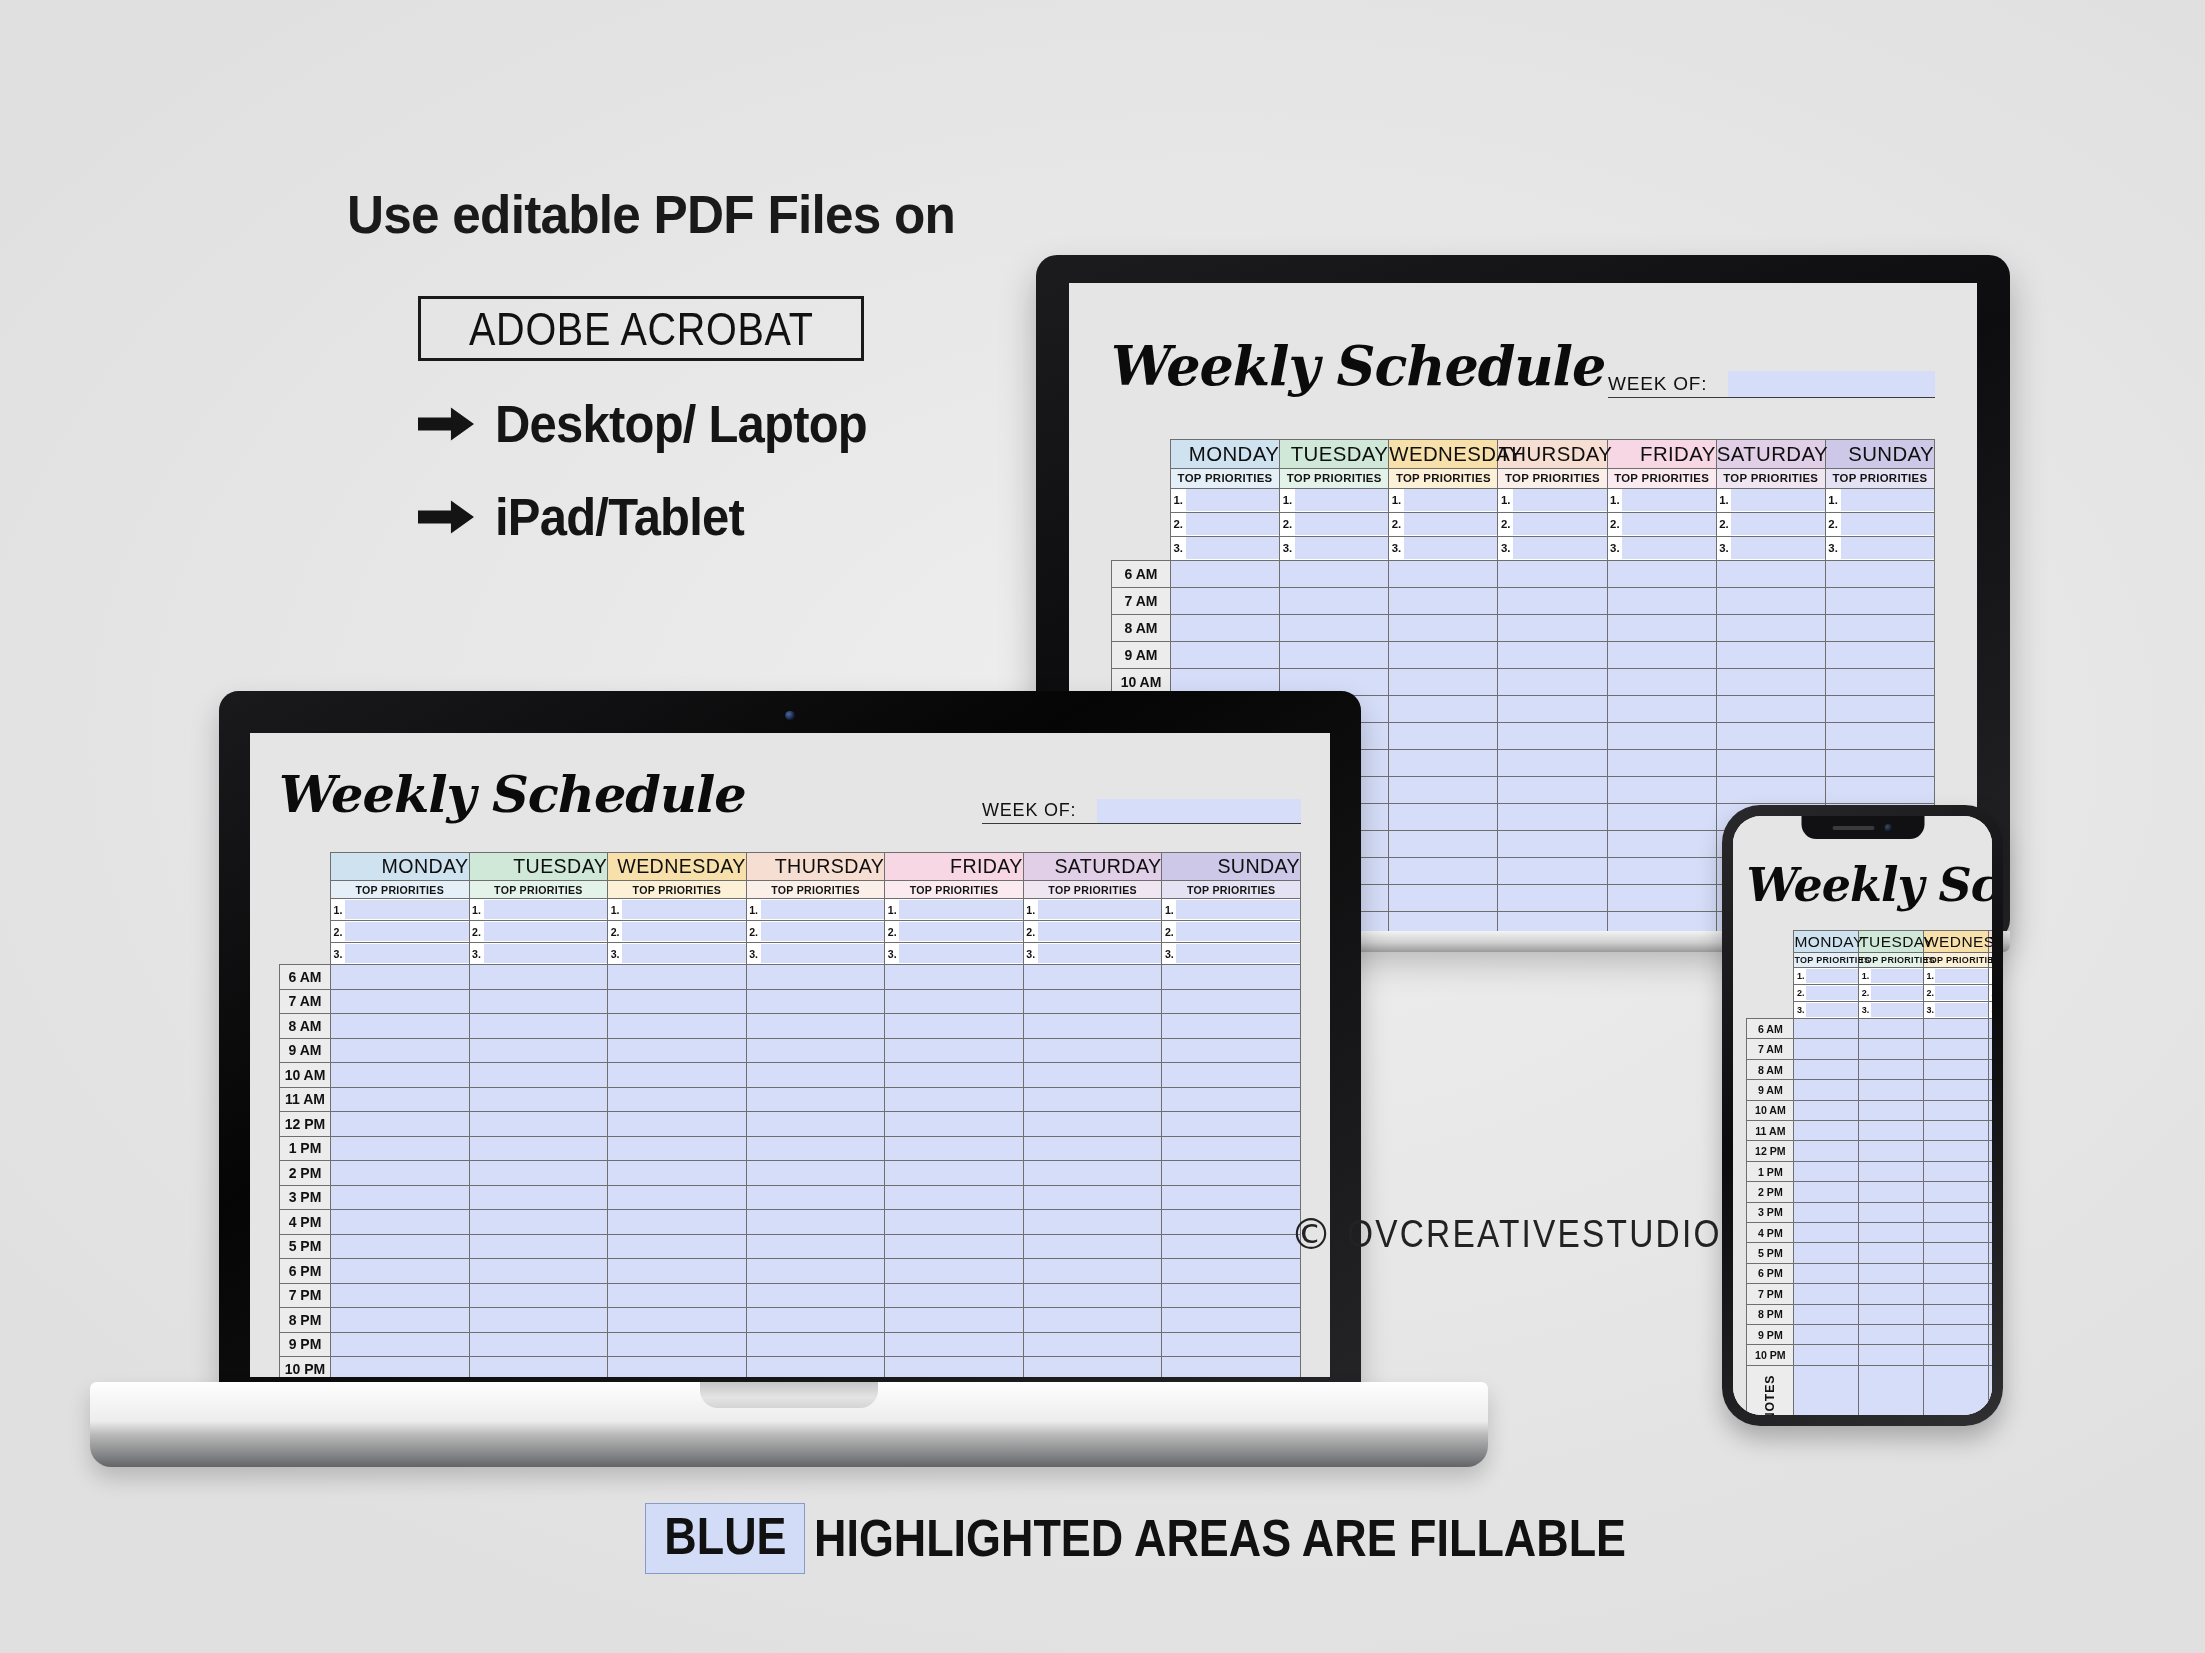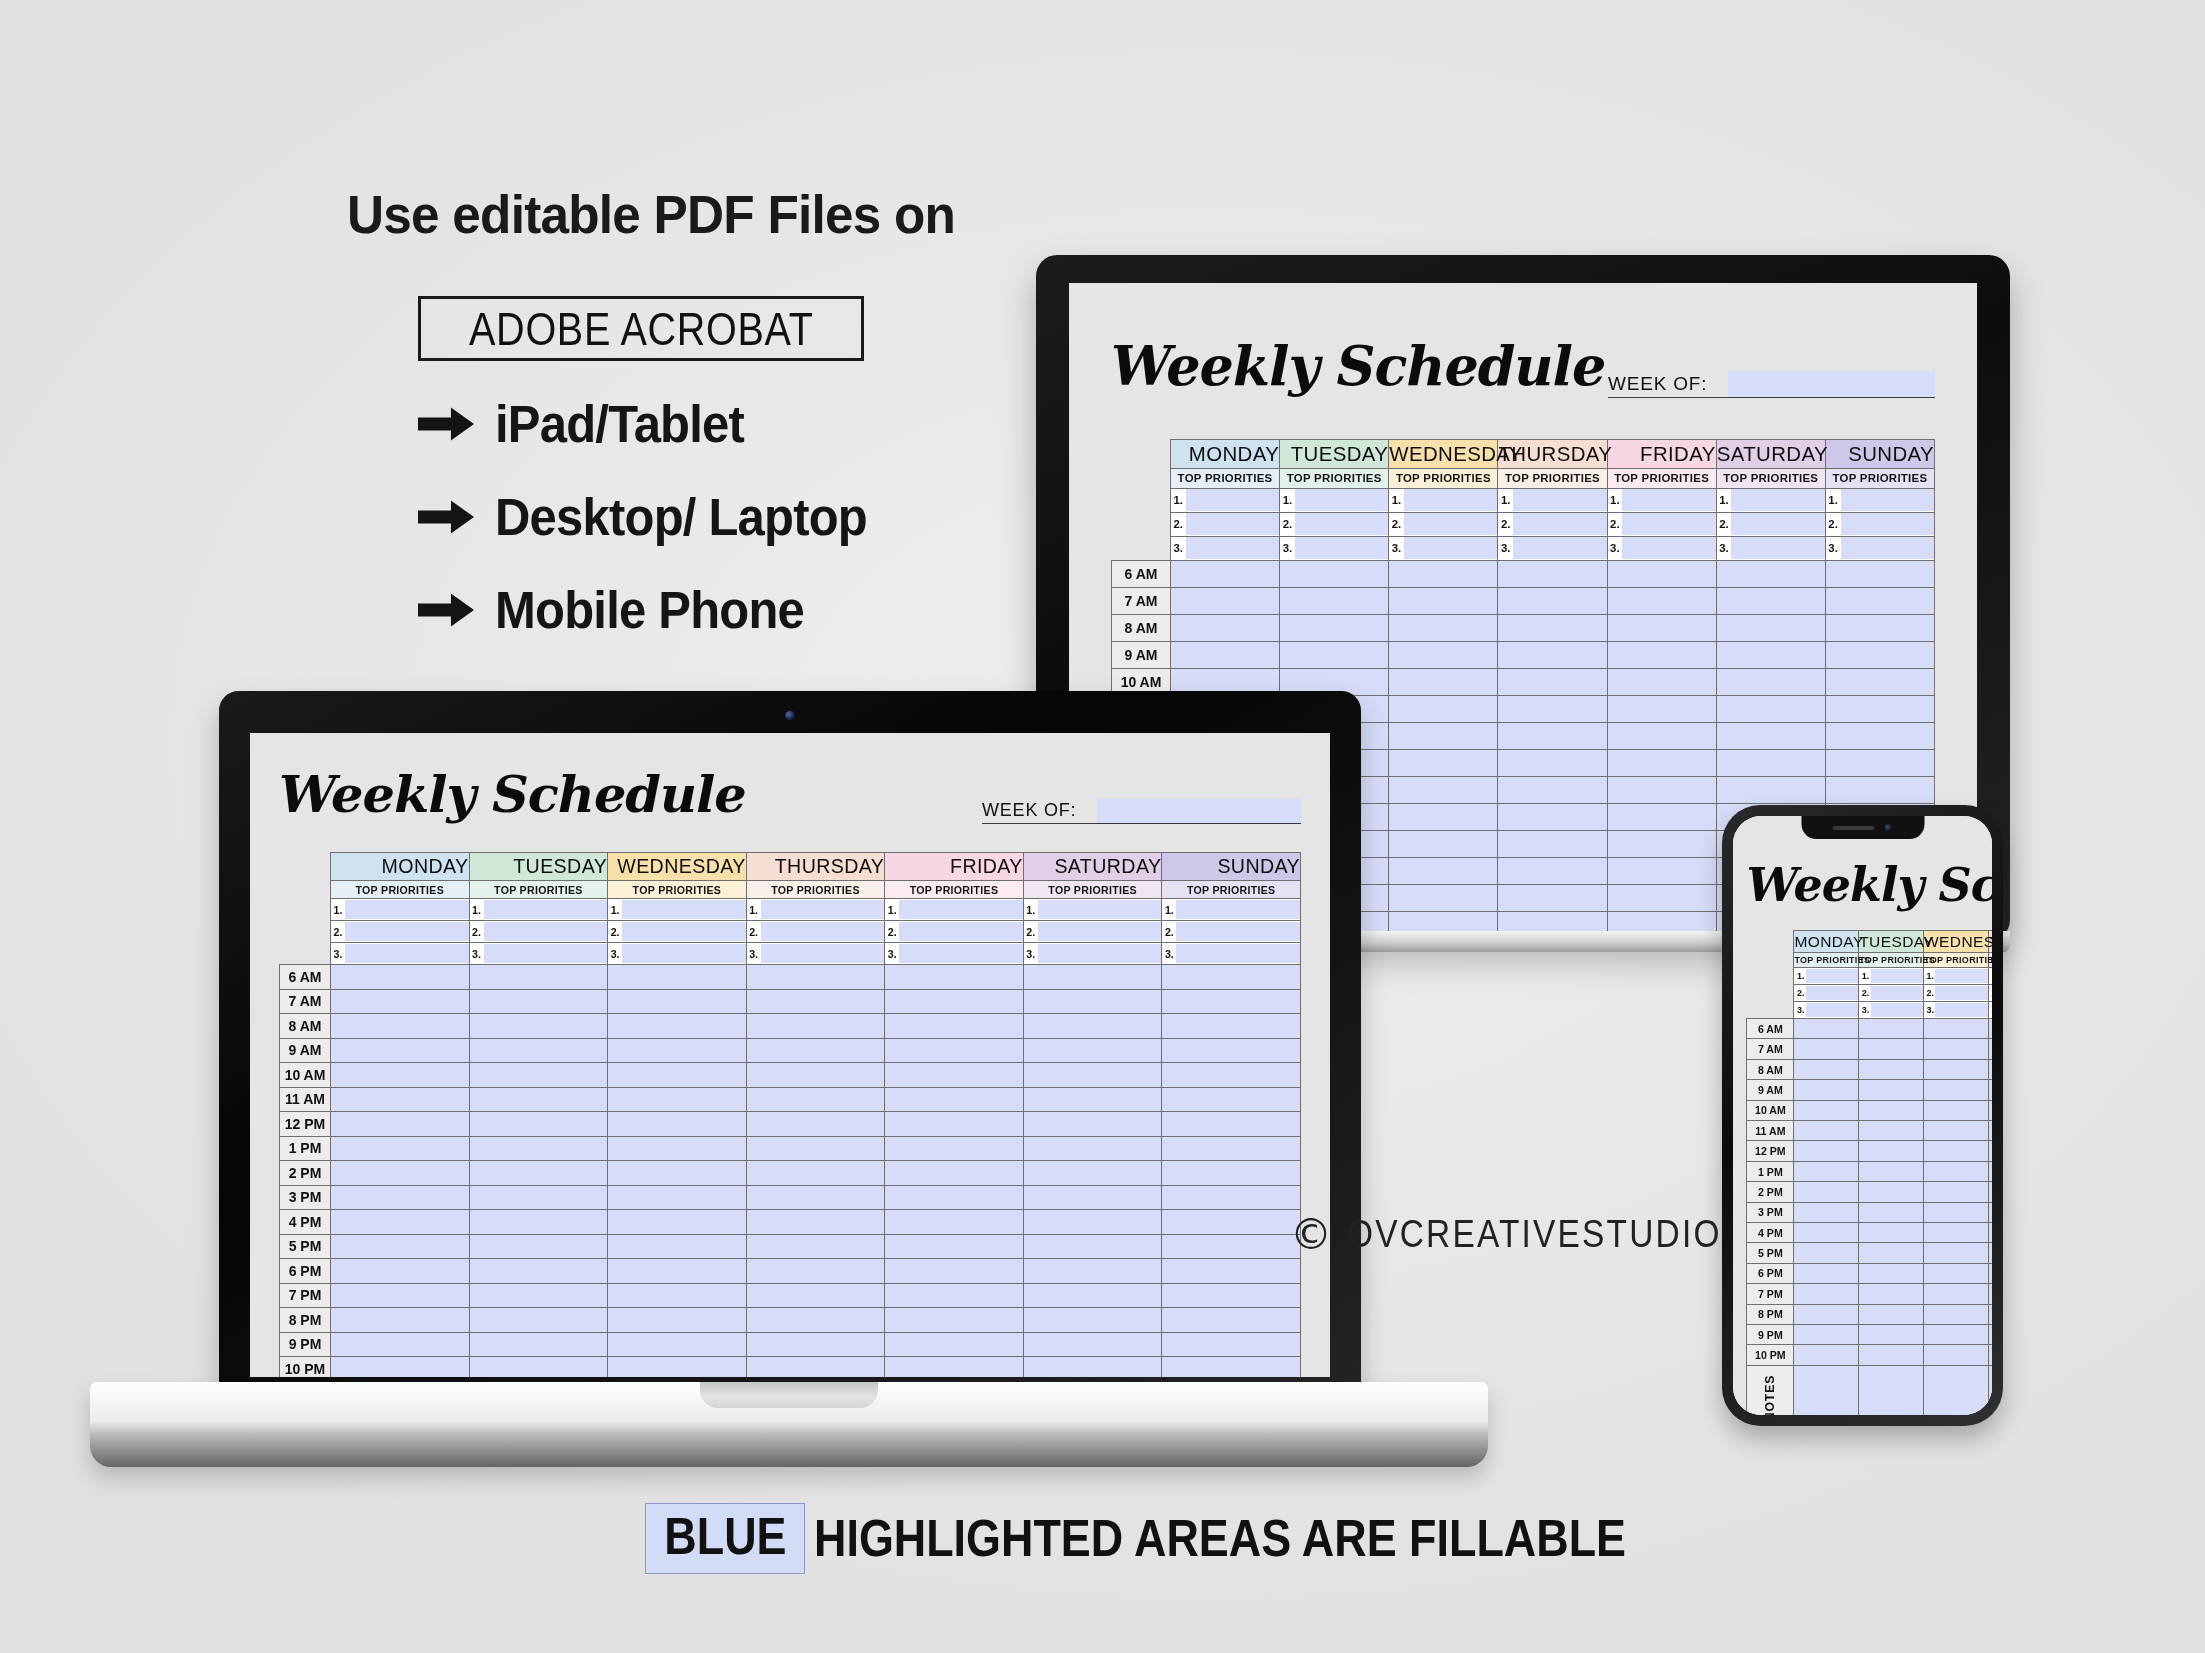--- a/index.html
+++ b/index.html
@@ -435,33 +435,27 @@
 
   <div class="acrobat-box">
     <span class="acrobat-label">ADOBE ACROBAT</span>
   </div>
 
   <div class="bullets">
     <div class="bullet">
       <svg class="arrow-icon" viewBox="0 0 68 46">
         <path d="M0 15 H40 V3 L68 23 L40 43 V31 H0 Z" fill="#141414"></path>
       </svg>
-      <span class="bullet-label">iPad/Tablet</span>
-    </div>
-    <div class="bullet">
-      <svg class="arrow-icon" viewBox="0 0 68 46">
-        <path d="M0 15 H40 V3 L68 23 L40 43 V31 H0 Z" fill="#141414"></path>
-      </svg>
       <span class="bullet-label">Desktop/ Laptop</span>
     </div>
     <div class="bullet">
       <svg class="arrow-icon" viewBox="0 0 68 46">
         <path d="M0 15 H40 V3 L68 23 L40 43 V31 H0 Z" fill="#141414"></path>
       </svg>
-      <span class="bullet-label">Mobile Phone</span>
+      <span class="bullet-label">iPad/Tablet</span>
     </div>
   </div>
 
   <div class="tablet">
     <div class="tablet-screen">
       <div class="sheet tab">
         <div class="sheet-head">
           <div class="sheet-title">Weekly Schedule</div>
           <div class="week-of">
             <span class="week-of-label">WEEK OF:</span>

